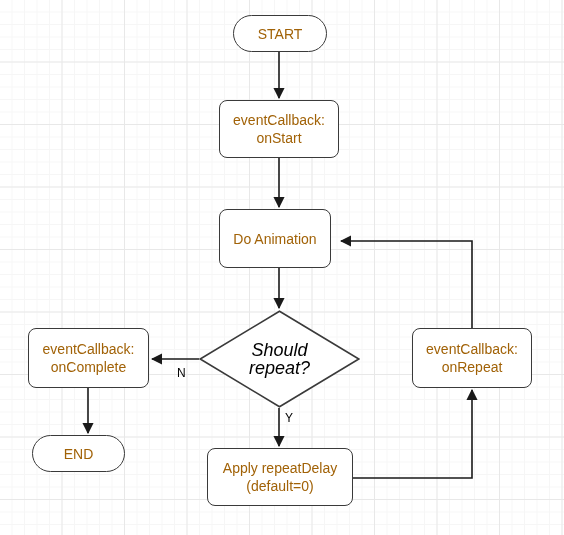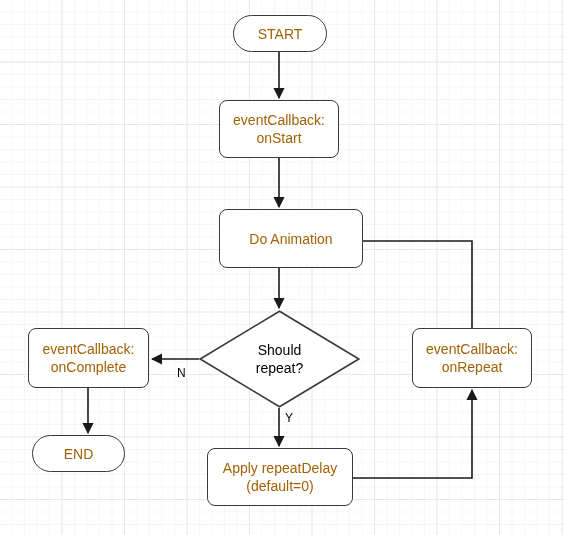--- a/index.html
+++ b/index.html
@@ -64,24 +64,25 @@
   }
   .decision .dia-label {
     position: absolute;
     left: 0; top: 0;
     width: 100%;
     height: 100%;
     display: flex;
     align-items: center;
     justify-content: center;
     text-align: center;
-    font-size: 14px;
+    font-size: 18px;
     line-height: 18px;
     white-space: pre-line;
     color: #000000;
+    font-style: italic;
   }
   .edge-label {
     position: absolute;
     font-size: 12px;
     color: #000000;
     z-index: 3;
     background: transparent;
   }
 </style>
 </head>
@@ -106,21 +107,21 @@
       <path d="M 353 478 L 472 478 L 472 390" marker-end="url(#arrow)"></path>
       <path d="M 472 328 L 472 241 L 341 241" marker-end="url(#arrow)"></path>
     </g>
   </svg>
 
   <div class="node terminator" style="left:233px; top:15px; width:94px; height:37px;">START</div>
 
   <div class="node process" style="left:219px; top:100px; width:120px; height:58px;">eventCallback:
 onStart</div>
 
-  <div class="node process" style="left:219px; top:209px; width:144px; height:59px;">Do Animation</div>
+  <div class="node process" style="left:219px; top:209px; width:112px; height:59px;">Do Animation</div>
 
   <div class="decision" style="left:199px; top:310px; width:161px; height:98px;">
     <svg class="dia-shape" viewBox="0 0 161 98" xmlns="http://www.w3.org/2000/svg">
       <polygon points="80.5,1.2 159.8,49 80.5,96.8 1.2,49" fill="#ffffff" stroke="#3a3a3a" stroke-width="1.6"></polygon>
     </svg>
     <div class="dia-label">Should
 repeat?</div>
   </div>
 
   <div class="node process" style="left:28px; top:328px; width:121px; height:60px;">eventCallback:

